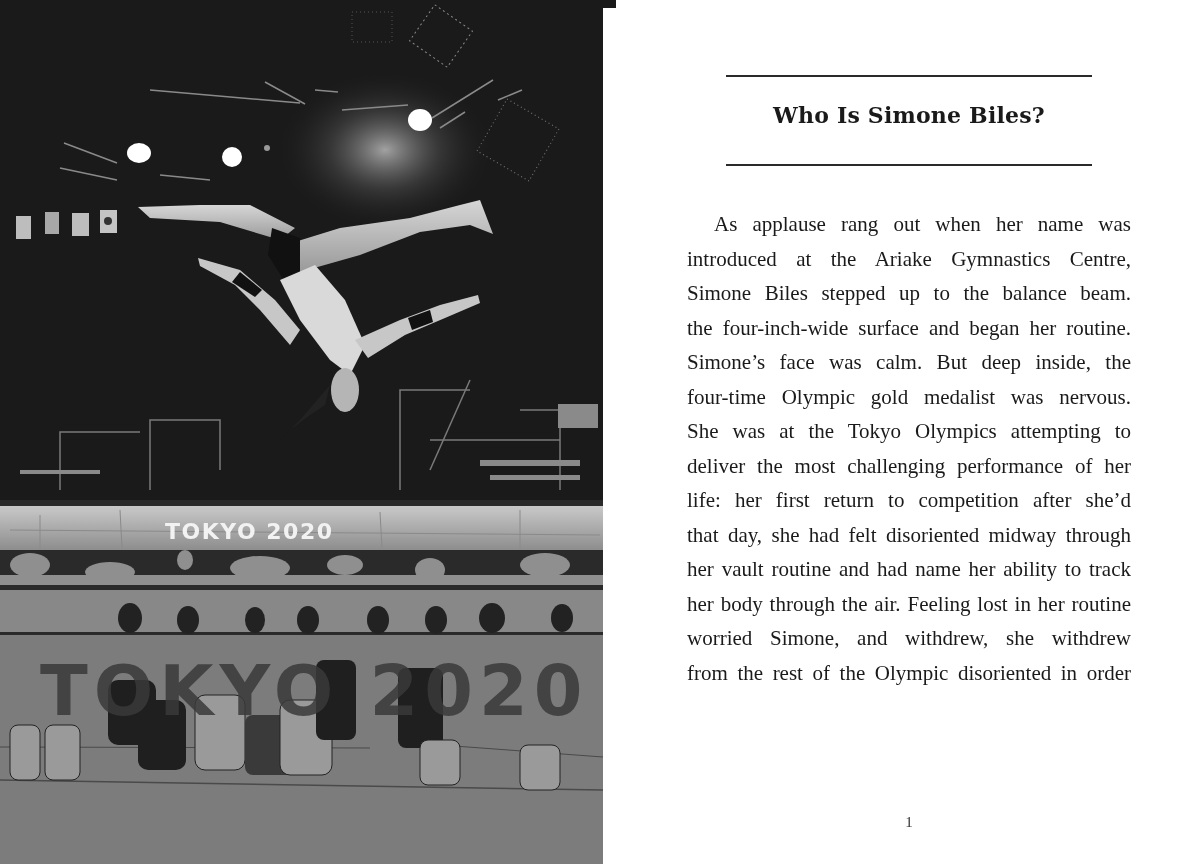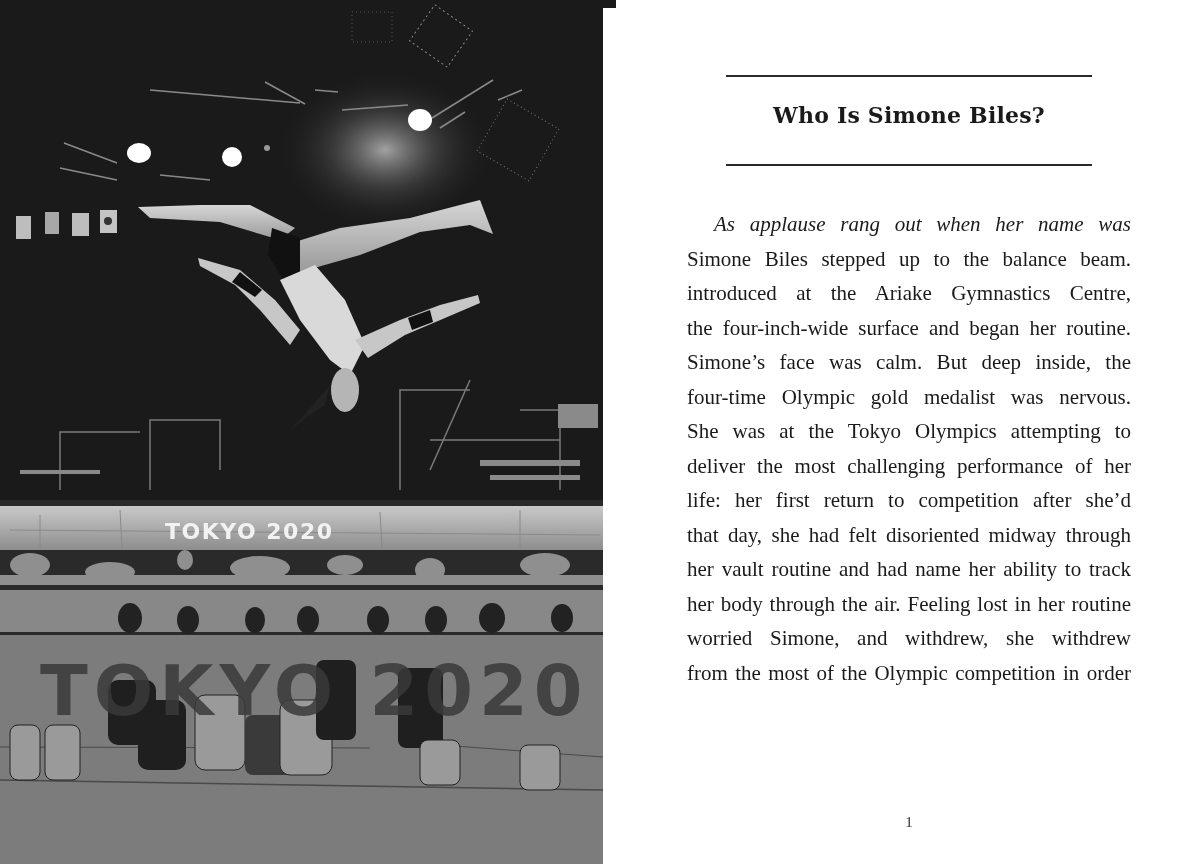--- a/index.html
+++ b/index.html
@@ -13,21 +13,21 @@
   .tokyo-big { position: absolute; left: 40px; top: 650px; font-family: "DejaVu Sans", sans-serif; font-weight: bold; font-size: 70px; letter-spacing: 6px; color: #3a3a3a; opacity: 0.85; }
 
   
   .text-page { position: absolute; left: 603px; top: 8px; width: 535px; height: 864px; background: #ffffff; }
   .rule { position: absolute; left: 123px; width: 366px; height: 2px; background: #2a2a2a; }
   .rule.top { top: 67px; }
   .rule.bottom { top: 156px; }
   .chapter-title { position: absolute; left: 0; top: 94px; width: 612px; text-align: center; font-family: "DejaVu Serif", serif; font-weight: bold; font-size: 22px; color: #1a1a1a; letter-spacing: 0.2px; }
   .body-text { position: absolute; left: 84px; top: 199px; width: 444px; font-family: "Liberation Serif", serif; font-size: 21px; line-height: 34.5px; color: #1a1a1a; }
   .body-text .line { display: block; white-space: nowrap; text-align: justify; text-align-last: justify; height: 34.5px; }
-  .body-text .line.indent { padding-left: 27px; font-style: italic; }
+  .body-text .line.indent { padding-left: 27px; }
   .page-number { position: absolute; left: 0; top: 806px; width: 612px; text-align: center; font-family: "Liberation Serif", serif; font-size: 15px; color: #333; }
 </style>
 </head>
 <body>
 
 <div class="spread">
 
   <div class="illustration">
     <svg width="603" height="864" viewBox="0 0 603 864">
       <defs>
@@ -170,30 +170,30 @@
     <div class="tokyo-big">TOKYO 2020</div>
   </div>
 
   <div class="text-page">
     <div class="rule top"></div>
     <div class="chapter-title">Who Is Simone Biles?</div>
     <div class="rule bottom"></div>
 
     <div class="body-text">
       <span class="line indent">As applause rang out when her name was</span>
+      <span class="line">introduced at the Ariake Gymnastics Centre,</span>
       <span class="line">Simone Biles stepped up to the balance beam.</span>
-      <span class="line">introduced at the Ariake Gymnastics Centre,</span>
       <span class="line">the four-inch-wide surface and began her routine.</span>
       <span class="line">Simone’s face was calm. But deep inside, the</span>
       <span class="line">four-time Olympic gold medalist was nervous.</span>
       <span class="line">She was at the Tokyo Olympics attempting to</span>
       <span class="line">deliver the most challenging performance of her</span>
       <span class="line">life: her first return to competition after she’d</span>
       <span class="line">that day, she had felt disoriented midway through</span>
       <span class="line">her vault routine and had name her ability to track</span>
       <span class="line">her body through the air. Feeling lost in her routine</span>
       <span class="line">worried Simone, and withdrew, she withdrew</span>
-      <span class="line">from the most of the Olympic competition in order</span>
+      <span class="line">from the rest of the Olympic disoriented in order</span>
     </div>
 
     <div class="page-number">1</div>
   </div>
 </div>
 
 </body></html>

